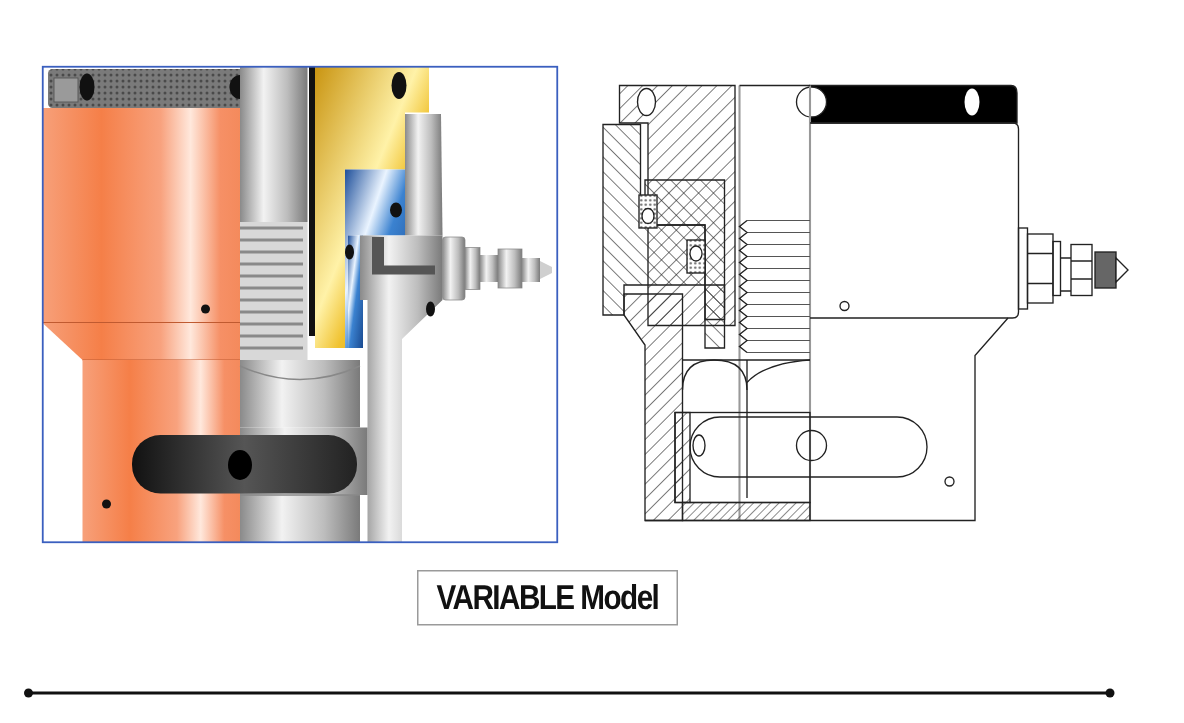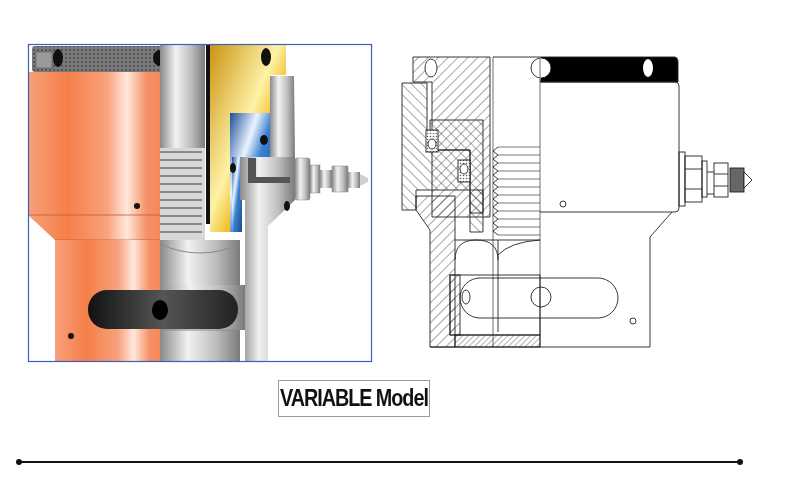--- a/index.html
+++ b/index.html
@@ -1,22 +1,22 @@
 <!DOCTYPE html>
 <html><head>
 <meta charset="utf-8">
 <style>
   html, body { margin:0; padding:0; background:#ffffff; }
   body { width:789px; height:482px; position:relative; overflow:hidden; font-family:"Liberation Sans", sans-serif; }
   .fig { position:absolute; }
   #fig-color { left:0; top:0; width:789px; height:482px; }
   .caption-box {
-    position:absolute; left:278px; top:380px; width:152px; height:37px;
+    position:absolute; left:278px; top:380px; width:174px; height:37px;
     border:1px solid #9a9a9a; background:#fff; box-sizing:border-box;
-    display:flex; align-items:center; justify-content:center;
+    display:flex; align-items:center; justify-content:flex-end;
   }
   .caption-text {
     font-family:"Liberation Sans", sans-serif; font-weight:bold; font-size:23px;
     letter-spacing:-1.2px; color:#111; transform:scaleX(0.86); white-space:nowrap;
   }
   .rule { position:absolute; left:18px; top:461px; width:722px; height:2px; background:#111; }
   .dot { position:absolute; top:459px; width:6px; height:6px; border-radius:50%; background:#111; }
 </style>
 </head>
 <body>

